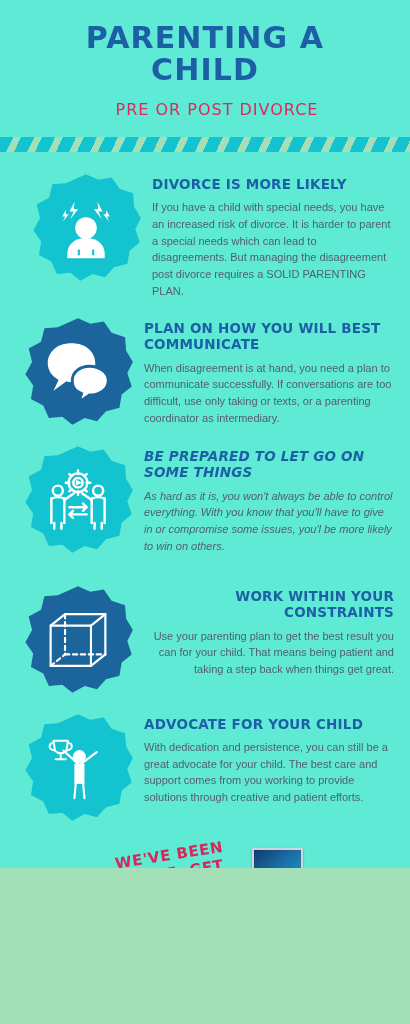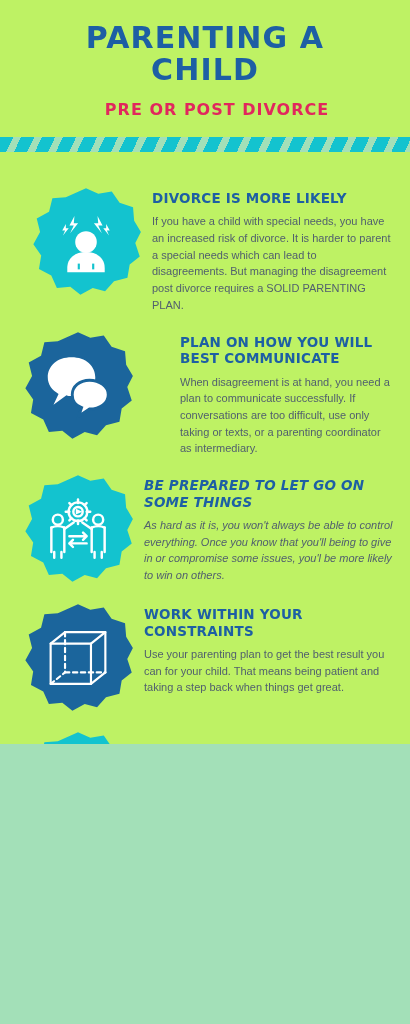--- a/index.html
+++ b/index.html
@@ -9,22 +9,22 @@
   body {
     width: 410px;
     height: 1024px;
     background: #a3e0b8;
     font-family: "Liberation Sans", sans-serif;
     overflow: hidden;
     position: relative;
   }
   .page {
     width: 410px;
-    height: 744px;
-    background: #bef264;
+    height: 868px;
+    background: #5eead4;
     position: relative;
     overflow: hidden;
   }
 
   
   .header {
     padding-top: 22px;
     text-align: center;
   }
   .title {
@@ -33,21 +33,21 @@
     font-weight: bold;
     font-size: 30px;
     line-height: 1.08;
     letter-spacing: 1.1px;
     margin: 0 18px;
     text-transform: uppercase;
   }
   .subtitle {
     color: #e1275d;
     font-family: "DejaVu Sans", sans-serif;
-    font-weight: bold;
+    font-weight: normal;
     font-size: 16px;
     letter-spacing: 1.0px;
     margin-top: 13px;
     text-transform: uppercase;
     padding-left: 24px;
   }
 
   
   .stripe-divider {
     margin-top: 18px;
@@ -116,24 +116,24 @@
   }
   .sec-body {
     color: #51606e;
     font-family: "Liberation Sans", sans-serif;
     font-size: 11px;
     line-height: 1.52;
     margin: 0;
   }
 
   
-  .section.s1 { margin-top: 16px; padding-left: 22px; }
-  .section.s2 { margin-top: 6px; gap: 36px; }
+  .section.s1 { margin-top: 2px; padding-left: 22px; }
+  .section.s2 { margin-top: 6px; }
   .section.s3 { margin-top: 10px; font-style: italic; }
-  .section.s4 { margin-top: 13px; }
+  .section.s4 { margin-top: 24px; text-align: right; }
   .section.s5 { margin-top: 12px; }
 
   
   .footer {
     margin-top: 14px;
     text-align: center;
     position: relative;
     height: 118px;
   }
   .footer-row {
@@ -294,21 +294,21 @@
               <path d="M62 70 L38 70 M43 65 L38 70 L43 75"></path>
             </g>
             <g fill="#ffffff">
               <path d="M47 22 L56 26 L47 30 Z"></path>
             </g>
           </svg>
         </div>
       </div>
       <div class="text-col">
         <div class="sec-title">BE PREPARED TO LET GO ON SOME THINGS</div>
-        <div class="sec-body">As hard as it is, you won't always be able to control everything. Once you know that you'll being to give in or compromise some issues, you'l be more likely to win on others.</div>
+        <div class="sec-body">As hard as it is, you won't always be able to control everything. With you know that you'll have to give in or compromise some issues, you'l be more likely to win on others.</div>
       </div>
     </div>
 
     <div class="section s4">
       <div class="badge-wrap">
         <div class="badge">
           <svg class="blob" viewBox="0 0 100 100">
             <path fill="#1b659c" d="M50 2 L61 7 L73 5 L80 15 L92 19 L93 31 L99 41 L94 51 L98 63 L89 70 L87 82 L75 85 L67 94 L56 91 L45 97 L36 90 L24 91 L19 80 L8 74 L10 62 L3 52 L9 41 L6 29 L17 23 L20 11 L32 10 Z"></path>
           </svg>
           <svg class="glyph" viewBox="0 0 100 100">
@@ -358,20 +358,24 @@
             <g fill="none" stroke="#ffffff" stroke-width="2.8" stroke-linecap="round" stroke-linejoin="round">
 
               <path d="M16 12 L36 12 L34 26 Q26 33 18 26 Z"></path>
               <path d="M16 15 Q9 16 11 22 Q13 26 18 25"></path>
               <path d="M36 15 Q43 16 41 22 Q39 26 34 25"></path>
               <line x1="26" y1="30" x2="26" y2="37"></line>
               <line x1="19" y1="38" x2="33" y2="38"></line>
             </g>
           </svg>
         </div>
+      </div>
+      <div class="text-col">
+        <div class="sec-title">ADVOCATE FOR YOUR CHILD</div>
+        <div class="sec-body">With dedication and persistence, you can still be a great advocate for your child. The best care and support comes from you working to provide solutions through creative and patient efforts.</div>
       </div>
     </div>
 
   </div>
 
   <div class="footer">
     <div class="footer-row">
       <div class="cta">
         <div>WE'VE BEEN</div>
         <div>THERE. GET</div>

